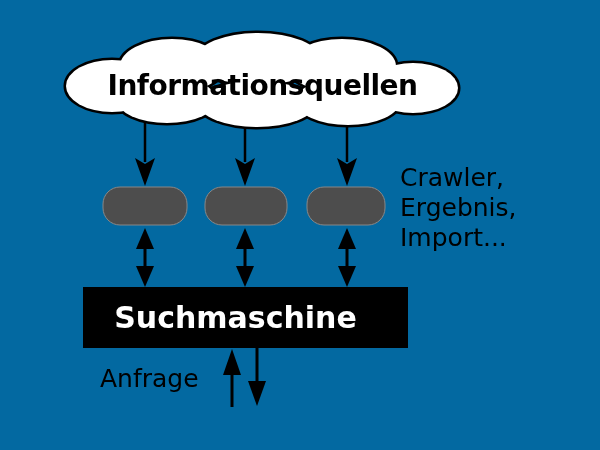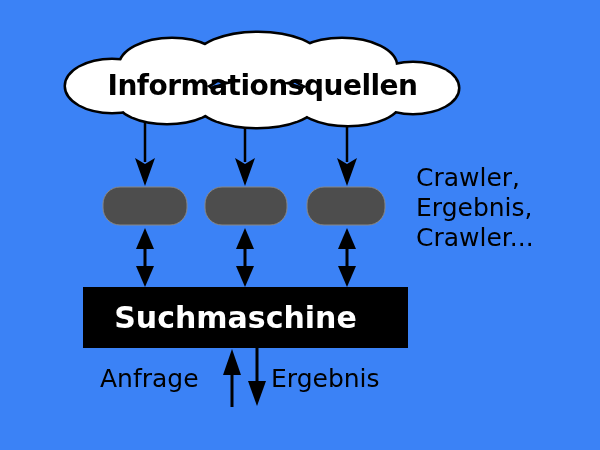--- a/index.html
+++ b/index.html
@@ -1,38 +1,38 @@
 <!DOCTYPE html>
 <html><head>
 <meta charset="utf-8">
 <style>
   html, body { margin: 0; padding: 0; background: #ffffff; }
   .stage {
     position: relative;
     width: 600px; height: 450px;
-    background: #3b82f6;
+    background: #0369a1;
     font-family: "DejaVu Sans", "Liberation Sans", sans-serif;
     overflow: hidden;
   }
   .stage svg { position: absolute; left: 0; top: 0; }
   .label { position: absolute; color: #000000; white-space: nowrap; }
   .title-label {
     left: 65px; top: 71px; width: 395px;
     text-align: center;
     font-weight: bold; font-size: 28px; line-height: 30px;
     letter-spacing: -0.5px;
   }
   .engine-label {
     left: 83px; top: 287px; width: 305px; height: 61px;
     display: flex; align-items: center; justify-content: center;
     font-weight: bold; font-size: 30px;
     color: #ffffff;
   }
   .side-label {
-    left: 416px; top: 163px;
+    left: 400px; top: 163px;
     font-size: 25px; line-height: 30px;
   }
   .request-label {
     left: 100px; top: 364px; width: 112px;
     text-align: left; font-size: 25px; line-height: 30px;
   }
   .result-label {
     left: 271px; top: 364px;
     font-size: 25px; line-height: 30px;
   }
@@ -112,22 +112,21 @@
       <line class="shaft" x1="257" y1="348" x2="257" y2="382"></line>
       <path class="head" d="M248 381 L257 406 L266 381 Z"></path>
     </g>
   </svg>
 
   <div class="label title-label">Informationsquellen</div>
 
   <div class="label side-label">
     <div>Crawler,</div>
     <div>Ergebnis,</div>
-    <div>Crawler...</div>
+    <div>Import...</div>
   </div>
 
   <div class="label engine-label">Suchmaschine</div>
 
   <div class="label request-label">Anfrage</div>
 
-  <div class="label result-label">Ergebnis</div>
 
 </div>
 
 </body></html>

